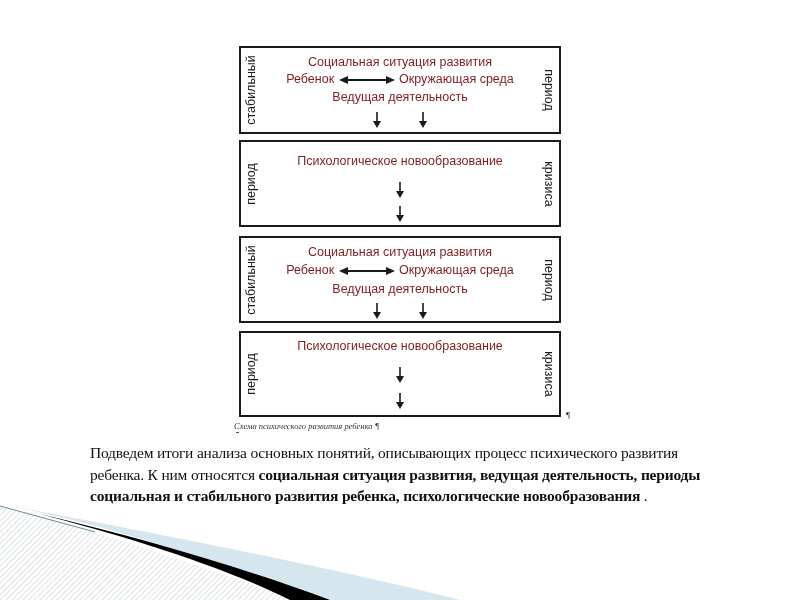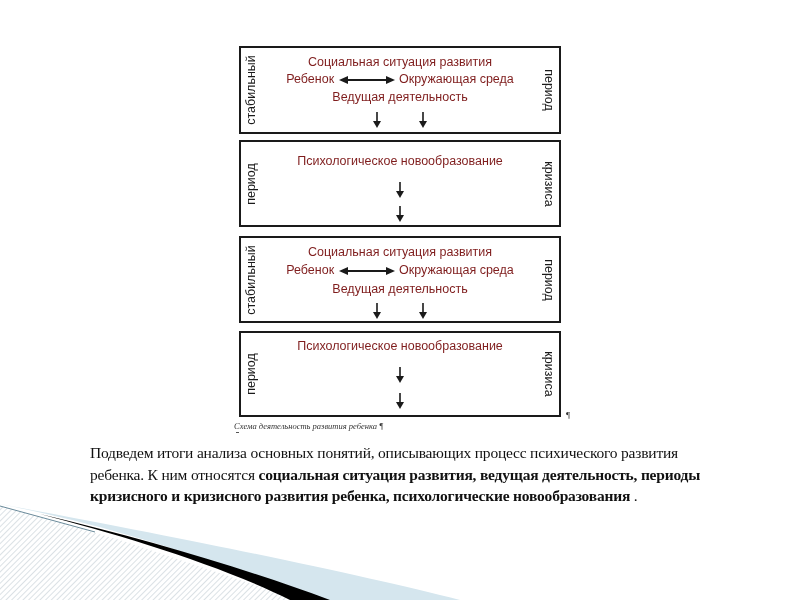--- a/index.html
+++ b/index.html
@@ -112,25 +112,25 @@
         <line x1="5" y1="0" x2="5" y2="10" stroke="#1a1a1a" stroke-width="1.6"></line>
         <polygon points="1,9 9,9 5,16" fill="#1a1a1a"></polygon>
       </svg>
     <svg class="arrow-down" style="left:154px;top:60px;" viewBox="0 0 10 16">
         <line x1="5" y1="0" x2="5" y2="10" stroke="#1a1a1a" stroke-width="1.6"></line>
         <polygon points="1,9 9,9 5,16" fill="#1a1a1a"></polygon>
       </svg>
   </div>
 
   <div class="pilcrow">¶</div>
-  <div class="caption">Схема деятельность развития ребенка ¶</div>
+  <div class="caption">Схема психического развития ребенка ¶</div>
   <div class="tick"></div>
 
   <div class="para">
-    <span>Подведем итоги анализа основных понятий, описывающих процесс психического развития ребенка. К ним относятся </span><b>социальная ситуация развития, ведущая деятельность, периоды кризисного и кризисного развития ребенка, психологические новообразования</b><span> .</span>
+    <span>Подведем итоги анализа основных понятий, описывающих процесс психического развития ребенка. К ним относятся </span><b>социальная ситуация развития, ведущая деятельность, периоды социальная и стабильного развития ребенка, психологические новообразования</b><span> .</span>
   </div>
 
   <svg class="swoosh" viewBox="0 490 800 110" preserveAspectRatio="none">
     <defs>
       <pattern id="hatch" width="4" height="4" patternUnits="userSpaceOnUse" patternTransform="rotate(45)">
         <line x1="0" y1="0" x2="0" y2="4" stroke="#b8c4cc" stroke-width="1"></line>
       </pattern>
     </defs>
     <polygon points="0,506 0,600 300,600 120,540" fill="url(#hatch)"></polygon>
     <path d="M0,504 C80,520 200,550 300,600 L460,600 C360,575 220,545 0,504 Z" fill="#d5e6ee"></path>

